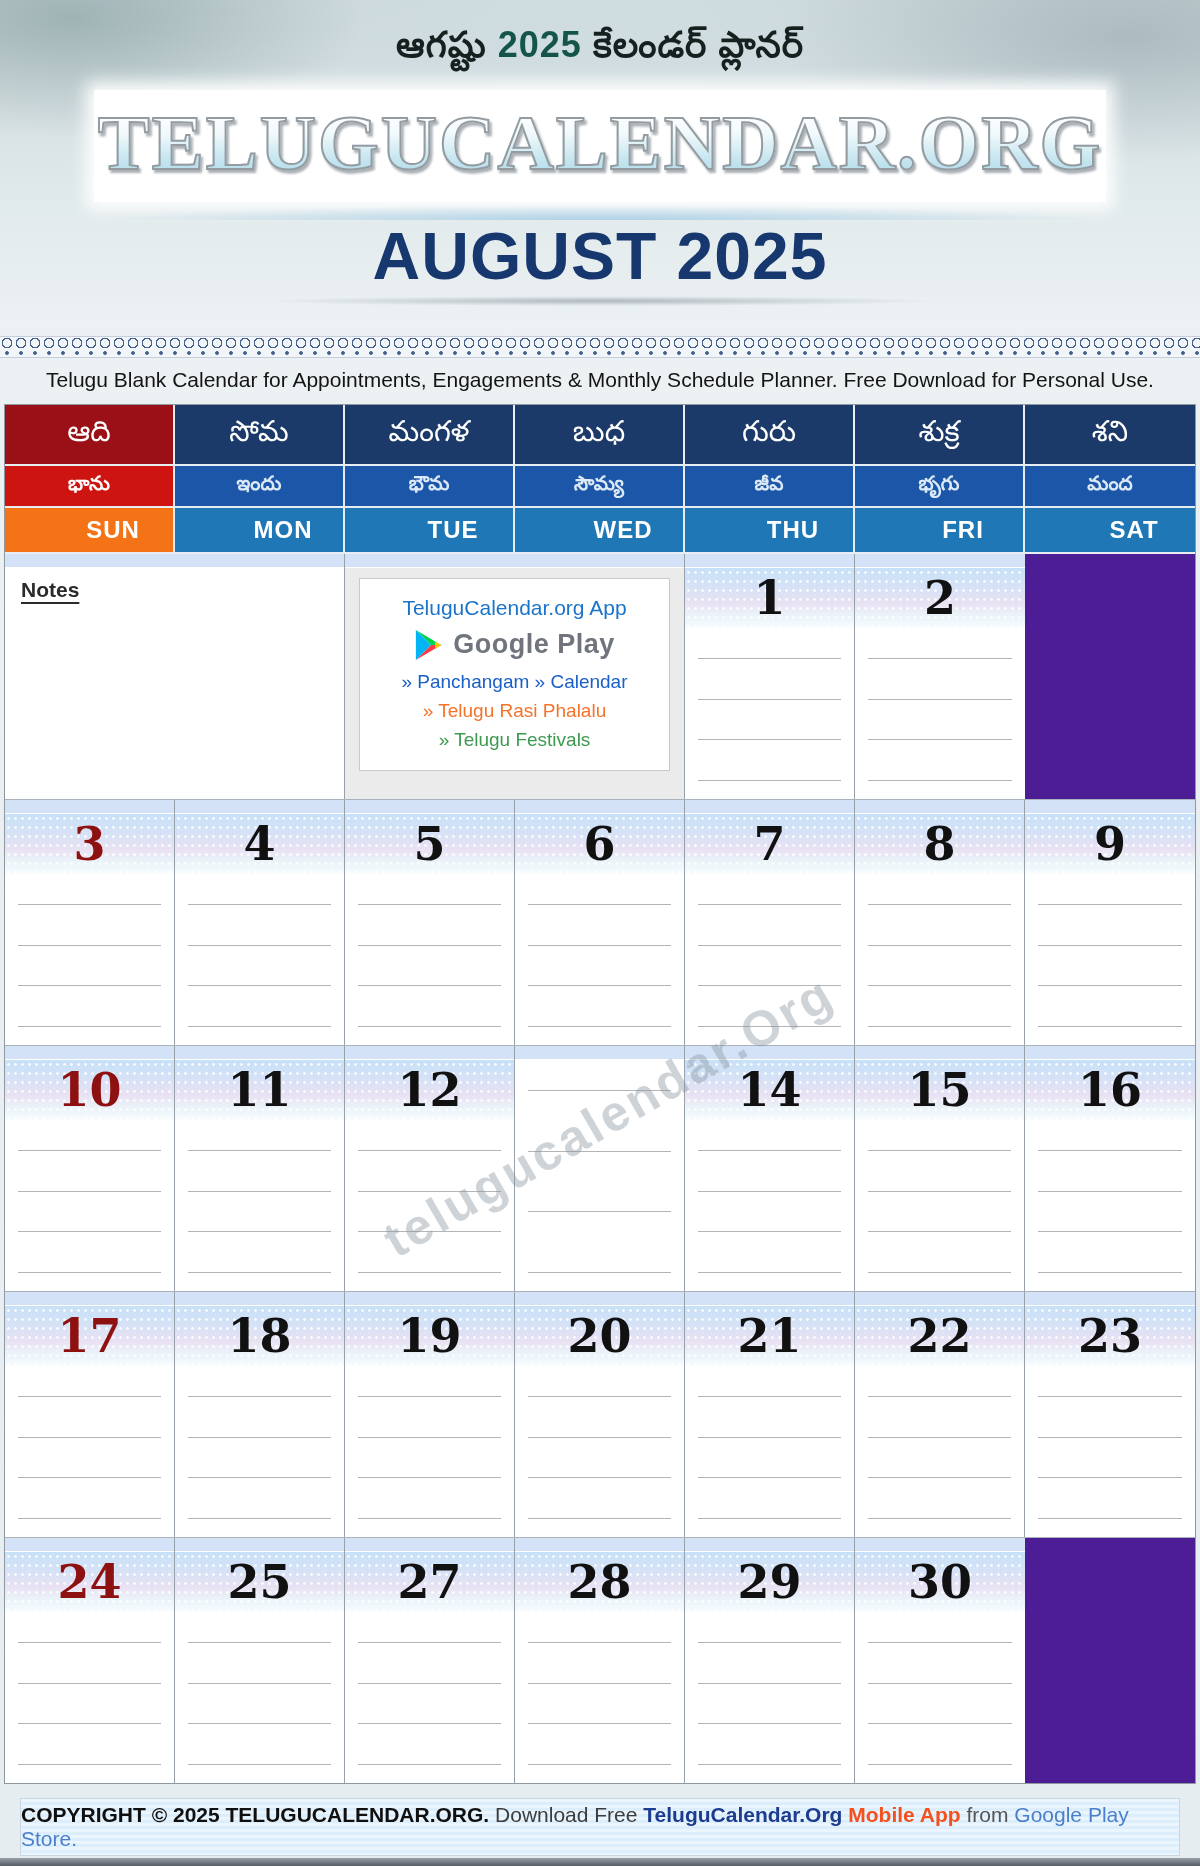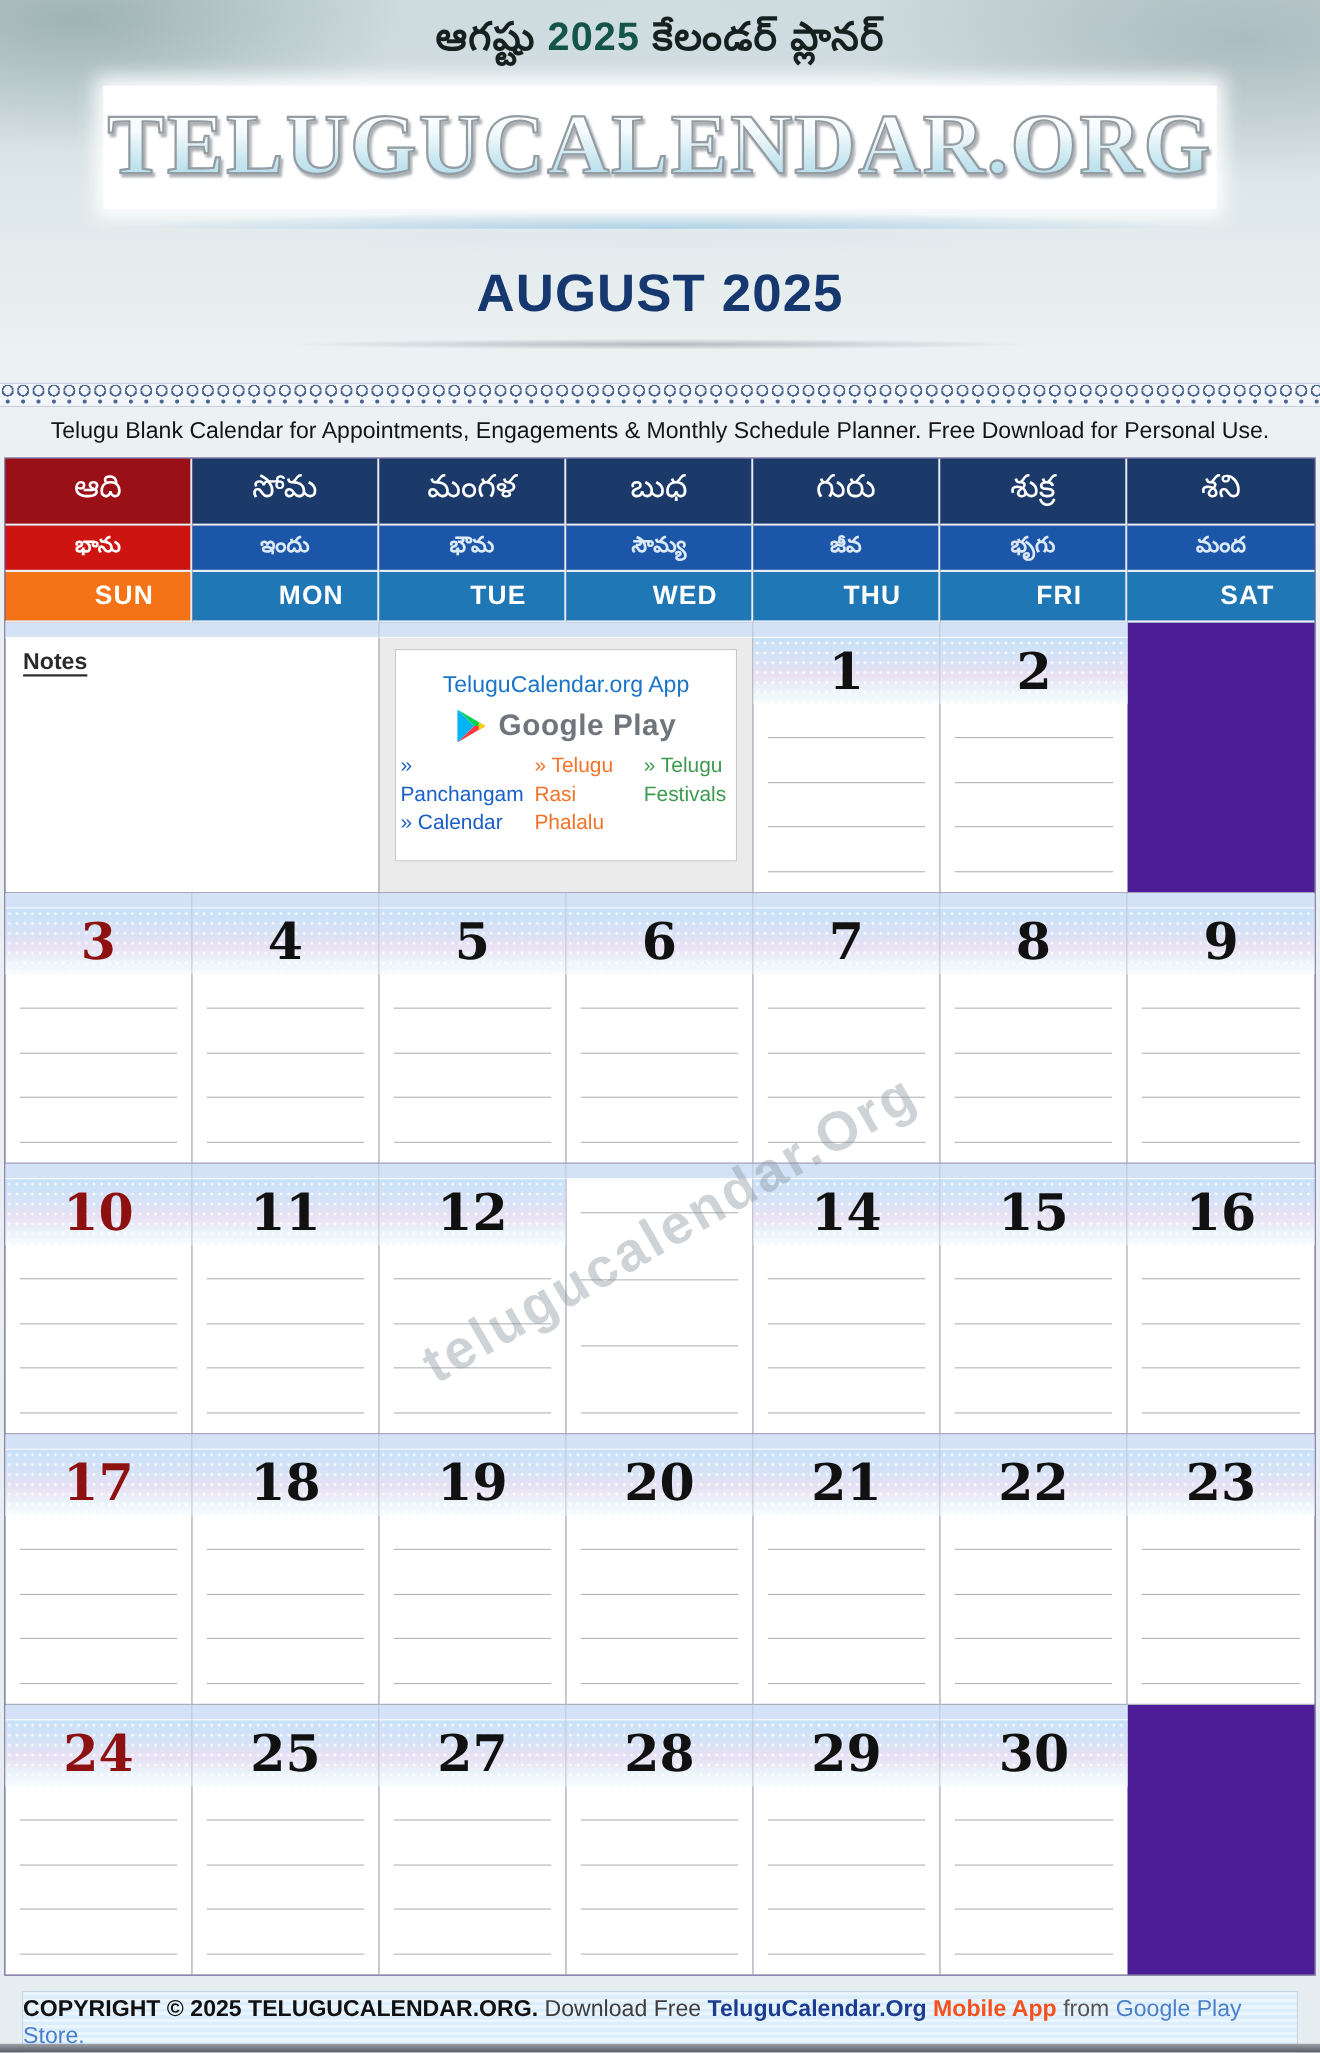--- a/index.html
+++ b/index.html
@@ -5,35 +5,35 @@
   html,body{margin:0;padding:0;}
   body{
     width:1200px;height:1866px;position:relative;overflow:hidden;
     font-family:"Liberation Sans",sans-serif;
     background:
       radial-gradient(ellipse 420px 170px at 6% 1%, rgba(122,148,150,.55), transparent 70%),
       radial-gradient(ellipse 500px 180px at 94% 2%, rgba(138,158,166,.5), transparent 70%),
       radial-gradient(ellipse 900px 320px at 50% 0%, rgba(208,222,226,.9), transparent 75%),
       linear-gradient(180deg,#c9d4d6 0,#dde7e9 9%,#ecf1f3 17%,#e8eef1 60%,#e6edf0 100%);
   }
-  .top-telugu{padding-top:12px;text-align:center;font-size:36px;font-weight:bold;letter-spacing:1px;}
+  .top-telugu{padding-top:24px;text-align:center;font-size:36px;font-weight:bold;letter-spacing:1px;}
   .tt-dark{color:#16211f;}
   .tt-year{color:#14544a;}
   .banner{width:1012px;margin:16px auto 0;background:#fff;padding:10px 0 16px;text-align:center;
     box-shadow:0 0 16px 8px rgba(255,255,255,.95);}
   .site-title{
     font-family:"Liberation Serif",serif;font-weight:bold;font-size:78px;letter-spacing:2px;line-height:86px;
     background:linear-gradient(180deg,#ffffff 12%,#f2fafc 38%,#c7e6f0 68%,#a3d6e8 100%);
     -webkit-background-clip:text;background-clip:text;color:transparent;
     -webkit-text-stroke:2px #949ca1;
     filter:drop-shadow(2px 3px 1px rgba(70,80,90,.45));
   }
   .wave{height:16px;width:1100px;margin:2px auto 0;
     background:radial-gradient(ellipse at 50% 100%, rgba(162,204,230,.8), rgba(255,255,255,0) 65%);}
-  .month-title{margin-top:24px;text-align:center;font-size:48px;line-height:72px;font-weight:900;
+  .month-title{margin-top:0;text-align:center;font-size:66px;line-height:72px;font-weight:900;
     letter-spacing:1px;color:#16386e;}
   .soft-line{height:10px;width:680px;margin:4px auto 0;
     background:radial-gradient(ellipse at center, rgba(120,130,140,.5), rgba(255,255,255,0) 70%);}
   .lace{height:20px;margin:30px 0 0;background-color:#f2f6f8;
     background-image:
       radial-gradient(circle at 7px 6px, rgba(255,255,255,0) 4px, #46618e 4px 5.5px, rgba(255,255,255,0) 5.5px),
       radial-gradient(circle at 7px 16px, #46618e 1.5px, transparent 2.2px);
     background-size:14px 20px;border-top:1px solid #c6cede;border-bottom:1px solid #c6cede;}
   .subtitle{margin-top:10px;text-align:center;font-size:21px;color:#141414;}
   
@@ -70,21 +70,21 @@
   .notes-cell{background:#fff;}
   .notes-label{margin:10px 0 0 16px;font-size:21px;font-weight:bold;color:#2b2b2b;
     text-decoration:underline;text-underline-offset:5px;}
   .promo-cell{background:#ebebeb;}
   .promo-box{flex:1;margin:10px 14px 28px;background:#fff;border:1px solid #c9c9c9;
     display:flex;flex-direction:column;align-items:center;justify-content:center;gap:9px;padding:8px 4px;}
   .promo-title{font-size:21px;color:#1a74c9;}
   .gp-row{display:flex;align-items:center;gap:9px;}
   .gp-icon{display:block;}
   .gp-text{font-size:27px;color:#6f747d;font-weight:bold;letter-spacing:.5px;}
-  .promo-links{display:flex;align-items:flex-start;gap:3px;}
+  .promo-links{display:flex;flex-direction:column;align-items:center;gap:3px;}
   .plink{font-size:19px;line-height:26px;}
   .watermark{position:absolute;left:388px;top:1215px;font-size:50px;font-weight:bold;
     color:#8d97a1;opacity:.42;letter-spacing:3px;transform:rotate(-30deg);transform-origin:0 50%;
     pointer-events:none;white-space:nowrap;}
   .footer{margin:14px 20px 0;height:56px;display:flex;align-items:center;justify-content:center;
     background:repeating-linear-gradient(180deg,#eaf5fd 0 3px,#dcedfb 3px 6px);
     border:1px solid #c8d6e2;font-size:21px;white-space:pre-wrap;}
   .bottom-bar{position:absolute;left:0;right:0;bottom:0;height:8px;
     background:linear-gradient(180deg,#9aa0a6,#565c63);}
 </style>

